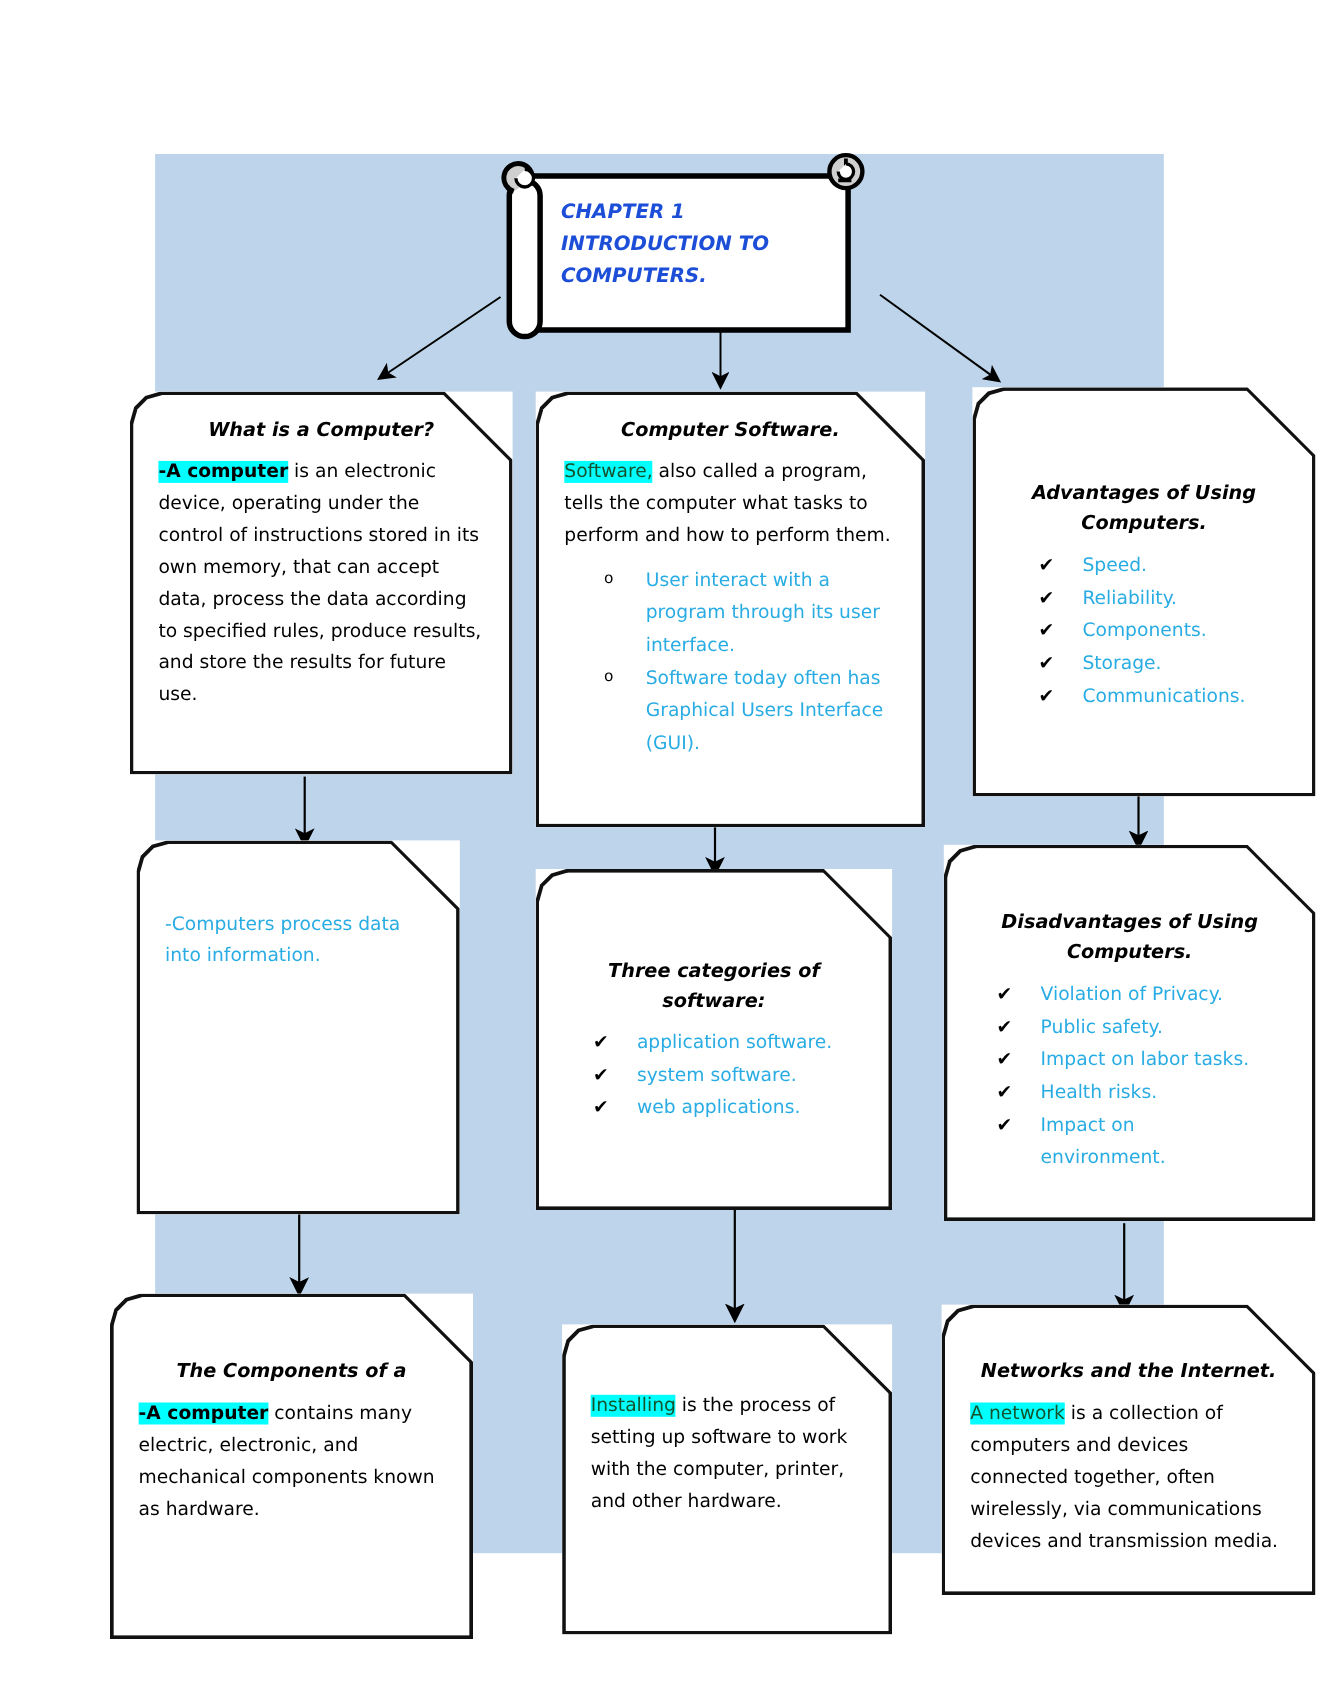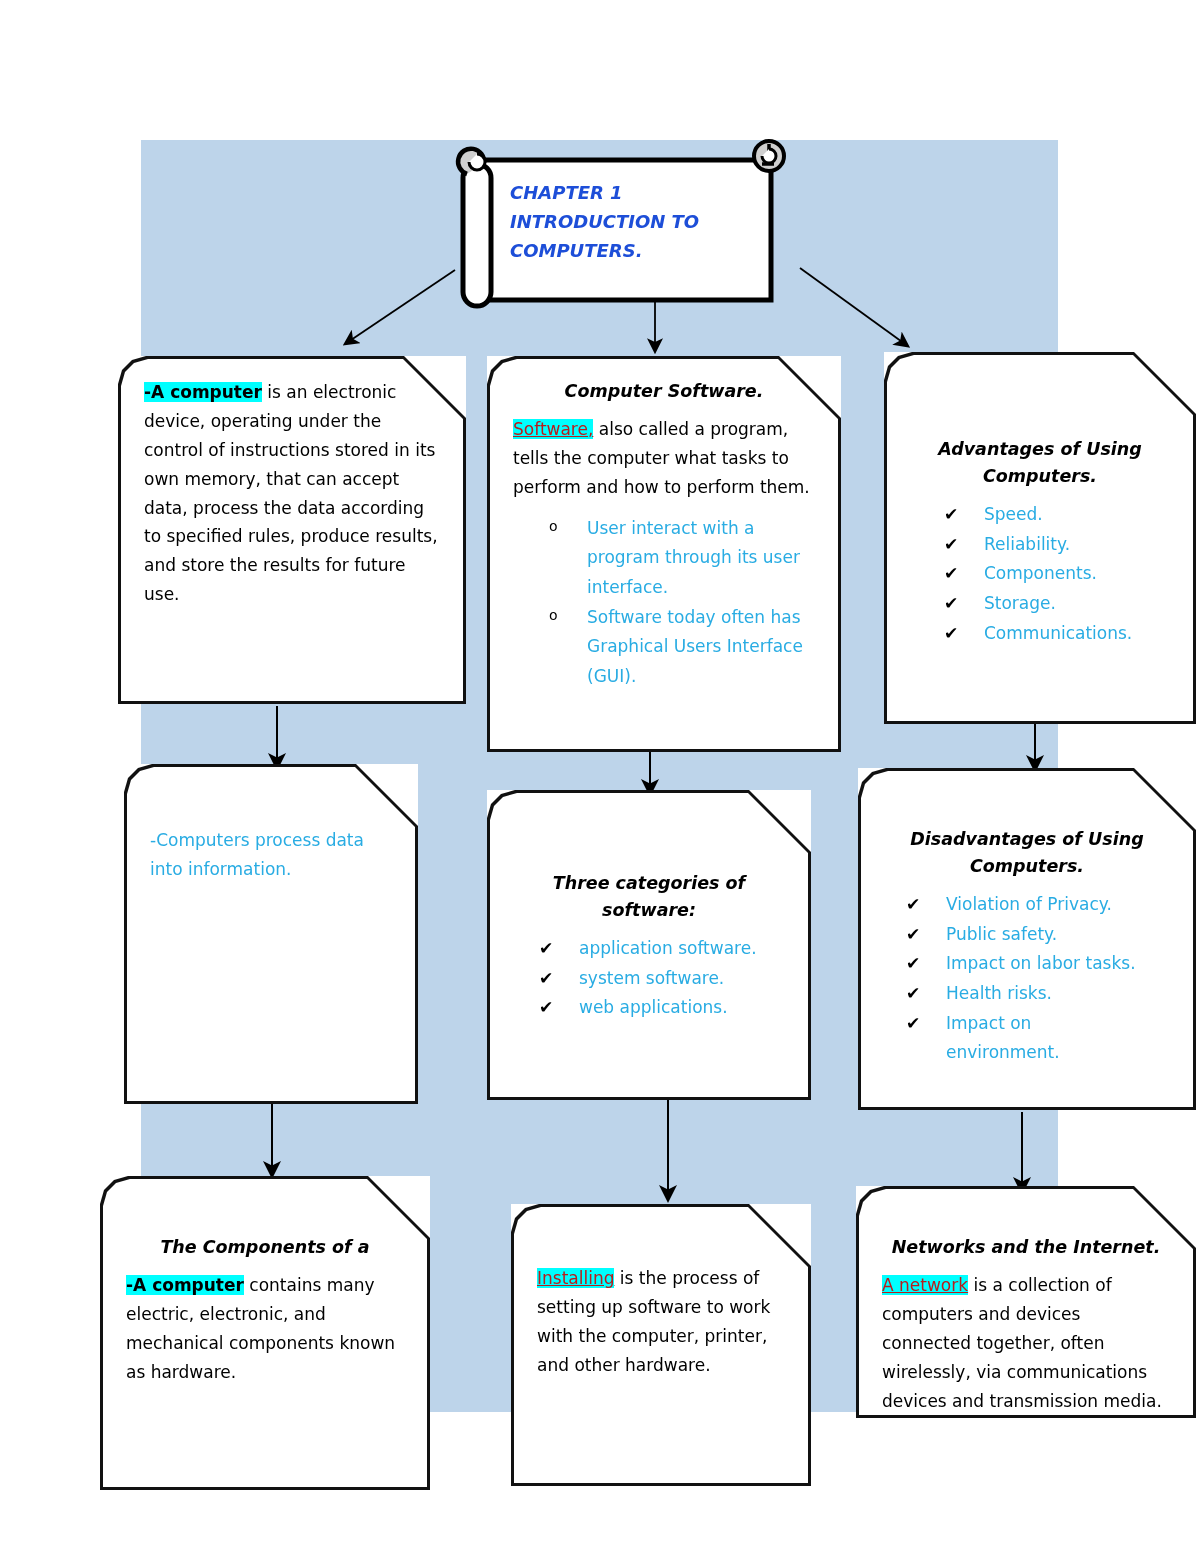--- a/index.html
+++ b/index.html
@@ -59,21 +59,21 @@
   }
   .card-para{
     font-size:17px;
     line-height:1.70;
     color:#000;
     margin:0 0 12px 0;
   }
   .card-para:last-child{margin-bottom:0;}
   .blue{color:#29ace3;}
   .hl{background:#00ffff;color:#000;font-weight:bold;}
-  .hl-b{background:#00ffff;color:#b91c1c;text-decoration:underline;}
+  .hl-b{background:#00ffff;color:#14532d;}
 
   ul.ticks, ul.circles{
     list-style:none;
     margin:4px 0 0 0;
     padding:0 0 0 30px;
   }
   ul.ticks li{
     position:relative;
     font-size:17px;
     line-height:1.74;
@@ -165,20 +165,21 @@
 <div id="scroll-title">
   <div>CHAPTER 1</div>
   <div>INTRODUCTION TO</div>
   <div>COMPUTERS.</div>
 </div>
 
 <div class="card" style="left:118px;top:356px;width:348px;height:348px;">
   <div class="shell"></div>
   <div class="inner"></div>
   <div class="content">
+    <div class="card-title">What is a Computer?</div>
     <p class="card-para"><span class="hl">-A computer</span><span> is an electronic device, operating under the control of instructions stored in its own memory, that can accept data, process the data according to specified rules, produce results, and store the results for future use.</span></p>
   </div>
 </div>
 
 <div class="card" style="left:487px;top:356px;width:354px;height:396px;">
   <div class="shell"></div>
   <div class="inner"></div>
   <div class="content">
     <div class="card-title">Computer Software.</div>
     <p class="card-para"><span class="hl-b">Software,</span><span> also called a program, tells the computer what tasks to perform and how to perform them.</span></p>
@@ -261,20 +262,20 @@
 </div>
 
 <div class="card" style="left:511px;top:1204px;width:300px;height:282px;">
   <div class="shell"></div>
   <div class="inner"></div>
   <div class="content" style="padding-top:60px;">
     <p class="card-para"><span class="hl-b">Installing</span><span> is the process of setting up software to work with the computer, printer, and other hardware.</span></p>
   </div>
 </div>
 
-<div class="card" style="left:856px;top:1186px;width:340px;height:232px;">
+<div class="card" style="left:856px;top:1186px;width:340px;height:264px;">
   <div class="shell"></div>
   <div class="inner"></div>
   <div class="content" style="padding-top:48px;">
     <div class="card-title">Networks and the Internet.</div>
     <p class="card-para"><span class="hl-b">A network</span><span> is a collection of computers and devices connected together, often wirelessly, via communications devices and transmission media.</span></p>
   </div>
 </div>
 
 </body></html>

